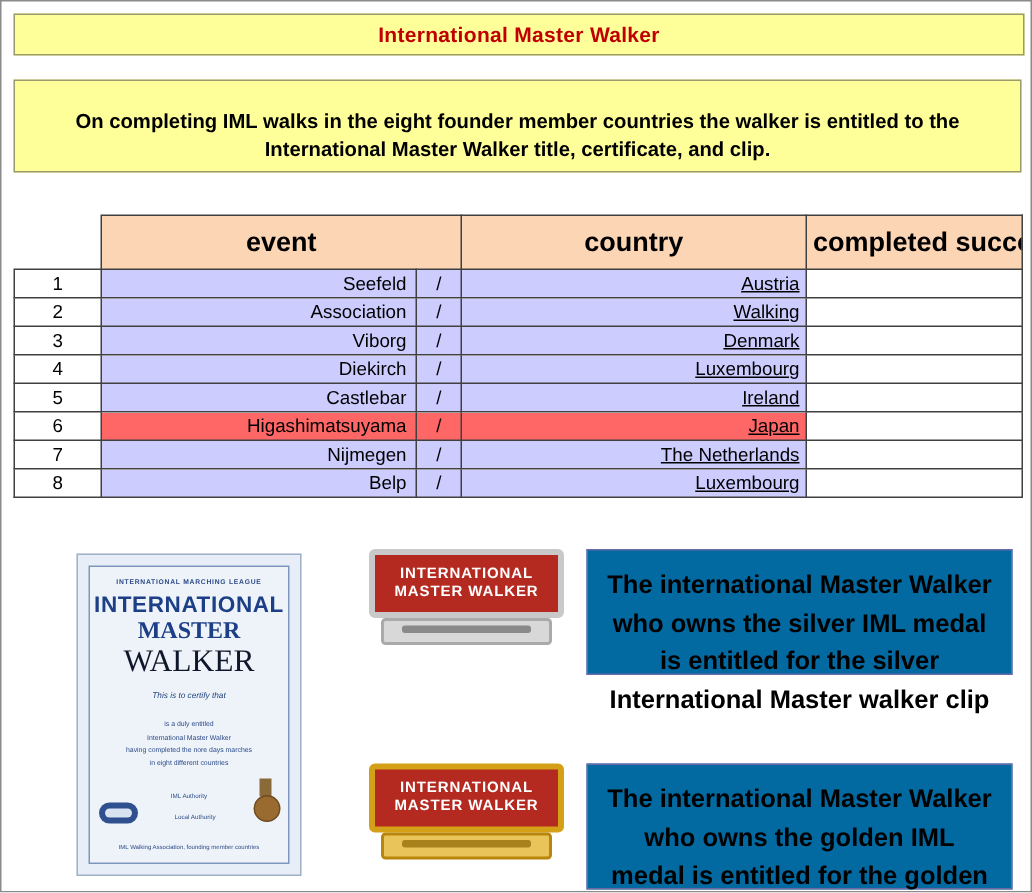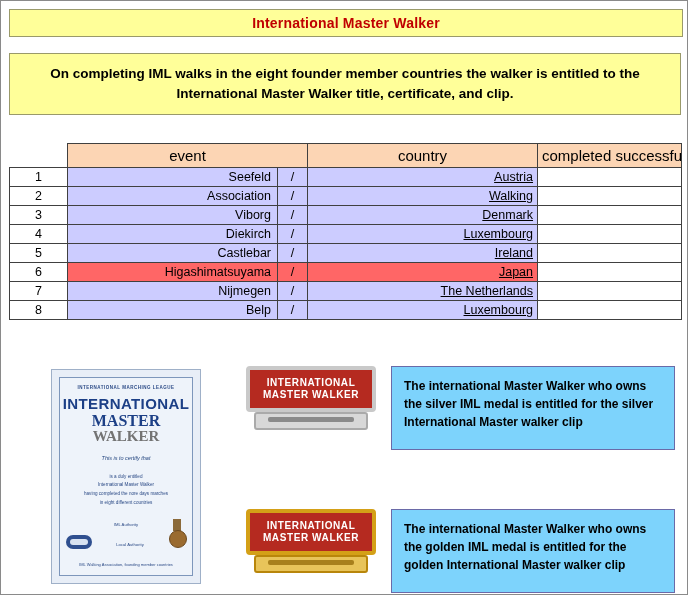--- a/index.html
+++ b/index.html
@@ -46,21 +46,21 @@
   
   .subtitle-box {
     position: absolute;
     left: 8px;
     top: 52px;
     width: 672px;
     height: 62px;
     background: #ffff99;
     border: 1px solid #9a9a6a;
     display: flex;
-    align-items: center;
+    align-items: flex-end;
     justify-content: center;
     padding: 4px 18px;
     box-sizing: border-box;
   }
   .subtitle-box .subtitle-text {
     text-align: center;
     font-weight: bold;
     font-size: 13.5px;
     line-height: 1.45;
   }
@@ -84,24 +84,24 @@
   .walk-table th, .walk-table td {
     border: 1px solid #404040;
     height: 19px;
     padding: 0 4px;
     box-sizing: border-box;
     white-space: nowrap;
     overflow: hidden;
   }
   .walk-table thead th {
     background: #fcd5b4;
-    font-weight: normal;
-    text-align: center;
-    height: 24px;
-    font-size: 15px;
+    font-weight: bold;
+    text-align: center;
+    height: 36px;
+    font-size: 18px;
   }
   .walk-table thead th.blank-head {
     background: #ffffff;
     border-left: 1px solid #ffffff;
     border-top: 1px solid #ffffff;
   }
   .walk-table tbody td.num {
     text-align: center;
     background: #ffffff;
   }
@@ -168,23 +168,23 @@
   }
   .cert-title2 {
     margin-top: 1px;
     font-size: 16px;
     font-weight: bold;
     color: #1c3f86;
     font-family: "Liberation Serif", serif;
     line-height: 1.0;
   }
   .cert-title3 {
-    font-size: 15px;
-    font-weight: bold;
-    color: #737373;
+    font-size: 21px;
+    font-weight: normal;
+    color: #0f172a;
     font-family: "Liberation Serif", serif;
     line-height: 1.05;
   }
   .cert-sub {
     margin-top: 10px;
     font-size: 5.5px;
     color: #23457f;
     font-style: italic;
   }
   .cert-body {
@@ -312,26 +312,27 @@
     width: 86px;
     height: 5px;
     background: #8a8a8a;
     border-radius: 2px;
   }
   .medal-gold .medal-bar { background: #a8801c; }
 
   .note-box {
     position: absolute;
     width: 284px;
-    background: #7dd3fc;
+    background: #0369a1;
     border: 1px solid #6a6aa8;
     box-sizing: border-box;
     padding: 10px 12px;
-    font-weight: bold;
-    font-size: 12px;
+    text-align: center;
+    font-weight: bold;
+    font-size: 17px;
     line-height: 1.5;
   }
   .note-silver { left: 390px; top: 365px; height: 84px; }
   .note-gold { left: 390px; top: 508px; height: 84px; }
 </style>
 </head>
 <body>
 
 <div class="page">
 

